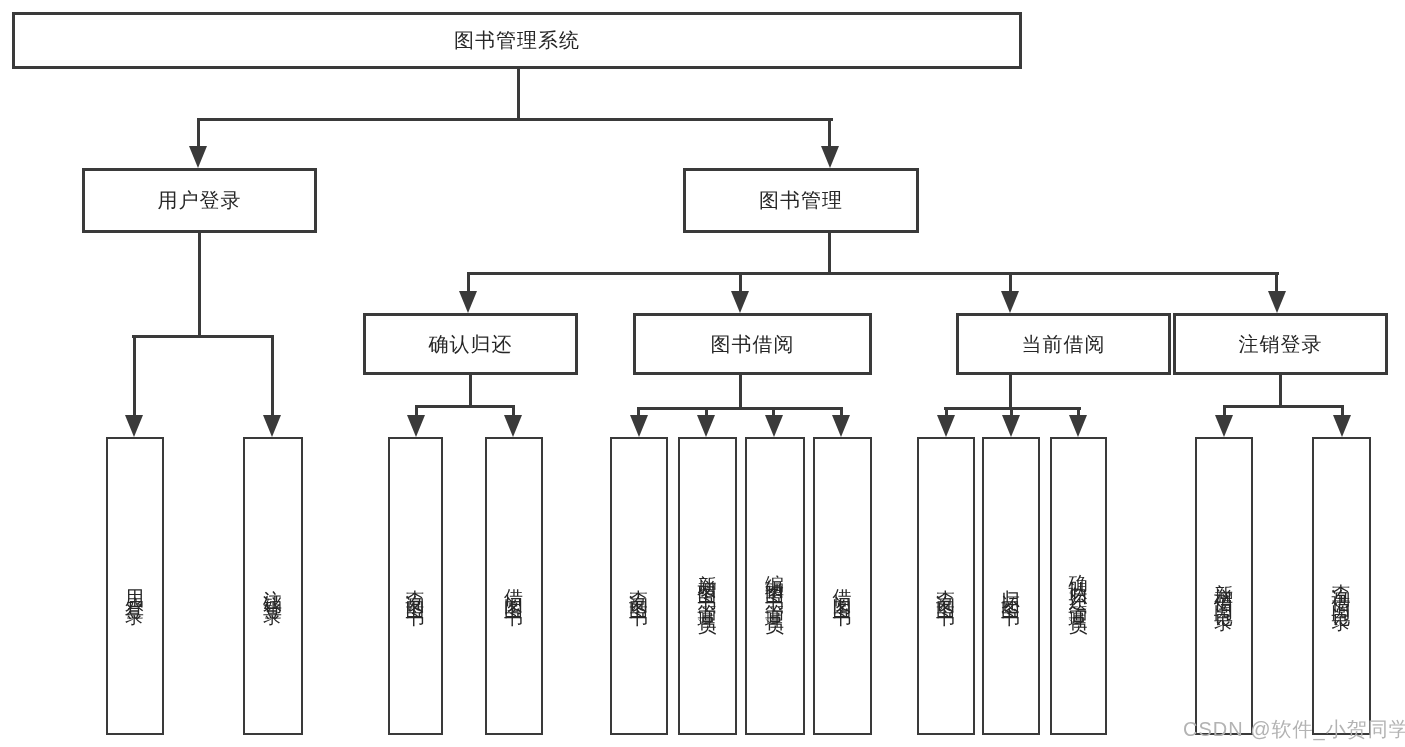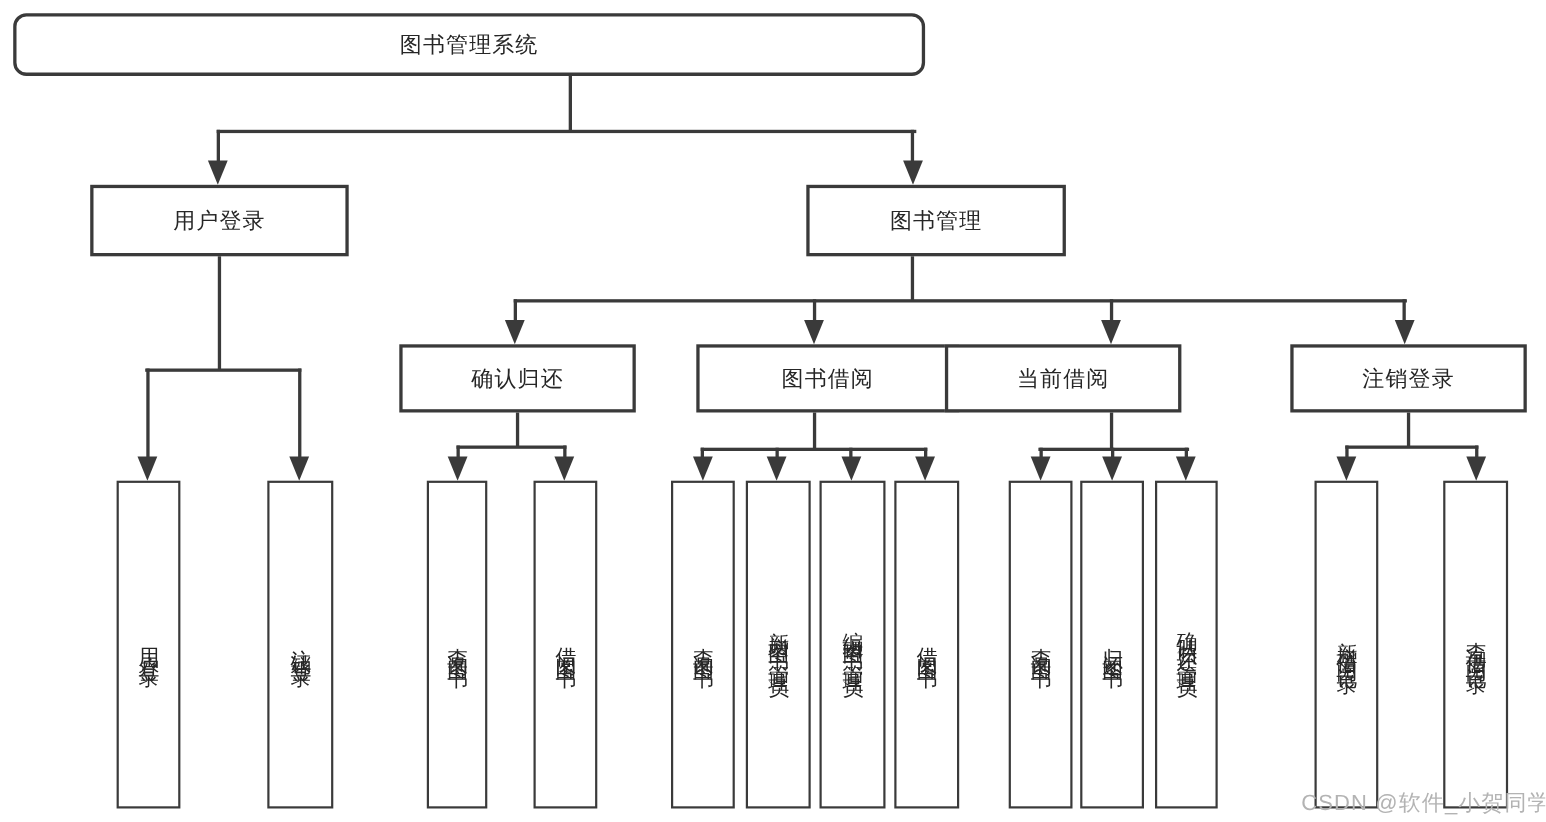--- a/index.html
+++ b/index.html
@@ -51,35 +51,35 @@
     color: #b3b3b3;
     white-space: nowrap;
     letter-spacing: 1px;
   }
 </style>
 </head>
 <body>
 
 <div id="canvas">
 
-  <div class="node" style="left:12px; top:12px; width:829px; height:57px;border-radius:12px;">
+  <div class="node" style="left:12px; top:12px; width:1010px; height:57px;">
     <span>图书管理系统</span>
   </div>
 
   <div class="vline" style="left:517px; top:68px; height:52px;"></div>
   <div class="hline" style="left:197px; top:118px; width:636px;"></div>
   <div class="vline" style="left:197px; top:118px; height:30px;"></div>
   <div class="arrow" style="left:189px; top:146px;"></div>
   <div class="vline" style="left:828px; top:118px; height:30px;"></div>
   <div class="arrow" style="left:821px; top:146px;"></div>
 
   <div class="node" style="left:82px; top:168px; width:235px; height:65px;">
     <span>用户登录</span>
   </div>
-  <div class="node" style="left:733px; top:168px; width:236px; height:65px;">
+  <div class="node" style="left:683px; top:168px; width:236px; height:65px;">
     <span>图书管理</span>
   </div>
 
   <div class="vline" style="left:198px; top:233px; height:104px;"></div>
   <div class="hline" style="left:132px; top:335px; width:142px;"></div>
   <div class="vline" style="left:133px; top:335px; height:82px;"></div>
   <div class="arrow" style="left:125px; top:415px;"></div>
   <div class="vline" style="left:271px; top:335px; height:82px;"></div>
   <div class="arrow" style="left:263px; top:415px;"></div>
 
@@ -93,21 +93,21 @@
   <div class="arrow" style="left:1001px; top:291px;"></div>
   <div class="vline" style="left:1275px; top:272px; height:22px;"></div>
   <div class="arrow" style="left:1268px; top:291px;"></div>
 
   <div class="node" style="left:363px; top:313px; width:215px; height:62px;">
     <span>确认归还</span>
   </div>
   <div class="node" style="left:633px; top:313px; width:239px; height:62px;">
     <span>图书借阅</span>
   </div>
-  <div class="node" style="left:859px; top:313px; width:215px; height:62px;">
+  <div class="node" style="left:956px; top:313px; width:215px; height:62px;">
     <span>当前借阅</span>
   </div>
   <div class="node" style="left:1173px; top:313px; width:215px; height:62px;">
     <span>注销登录</span>
   </div>
 
   <div class="vline" style="left:469px; top:375px; height:32px;"></div>
   <div class="hline" style="left:415px; top:405px; width:100px;"></div>
   <div class="vline" style="left:415px; top:405px; height:14px;"></div>
   <div class="arrow" style="left:407px; top:415px;"></div>

